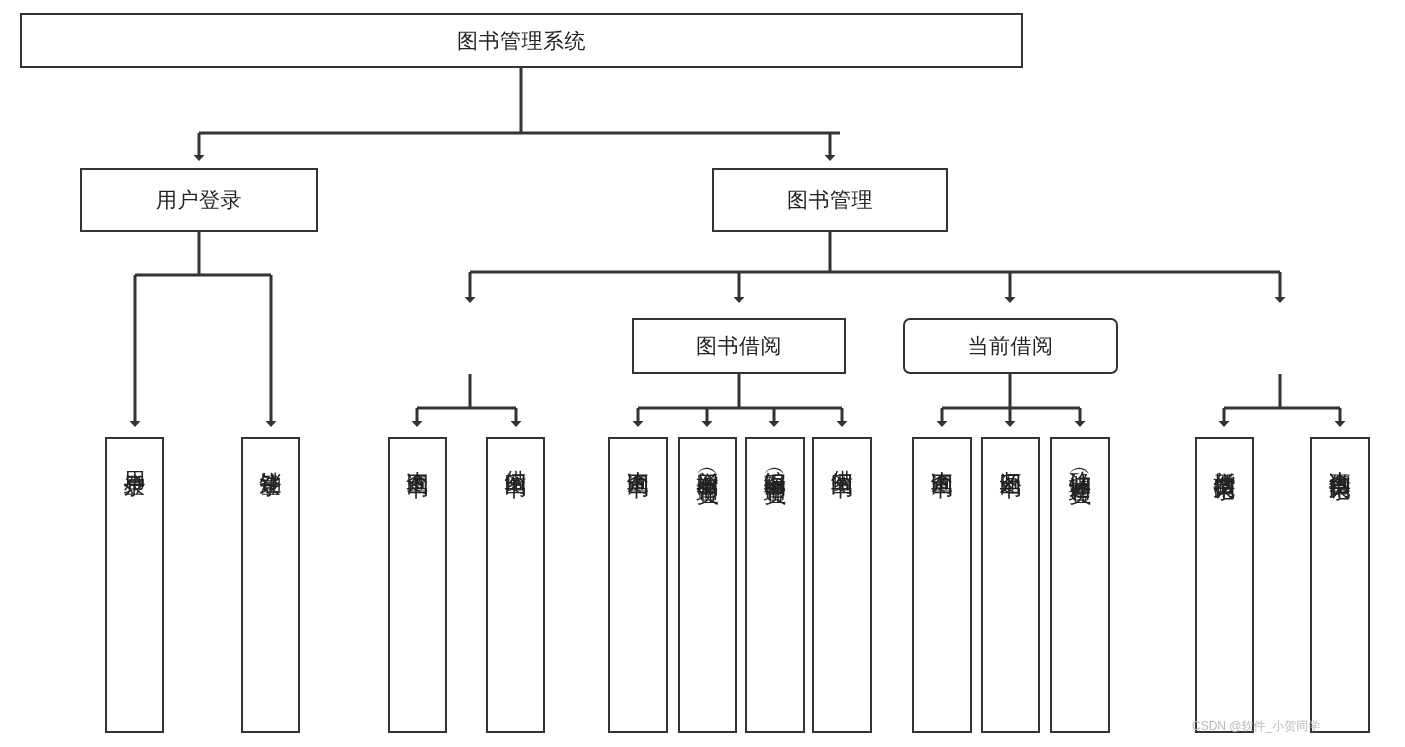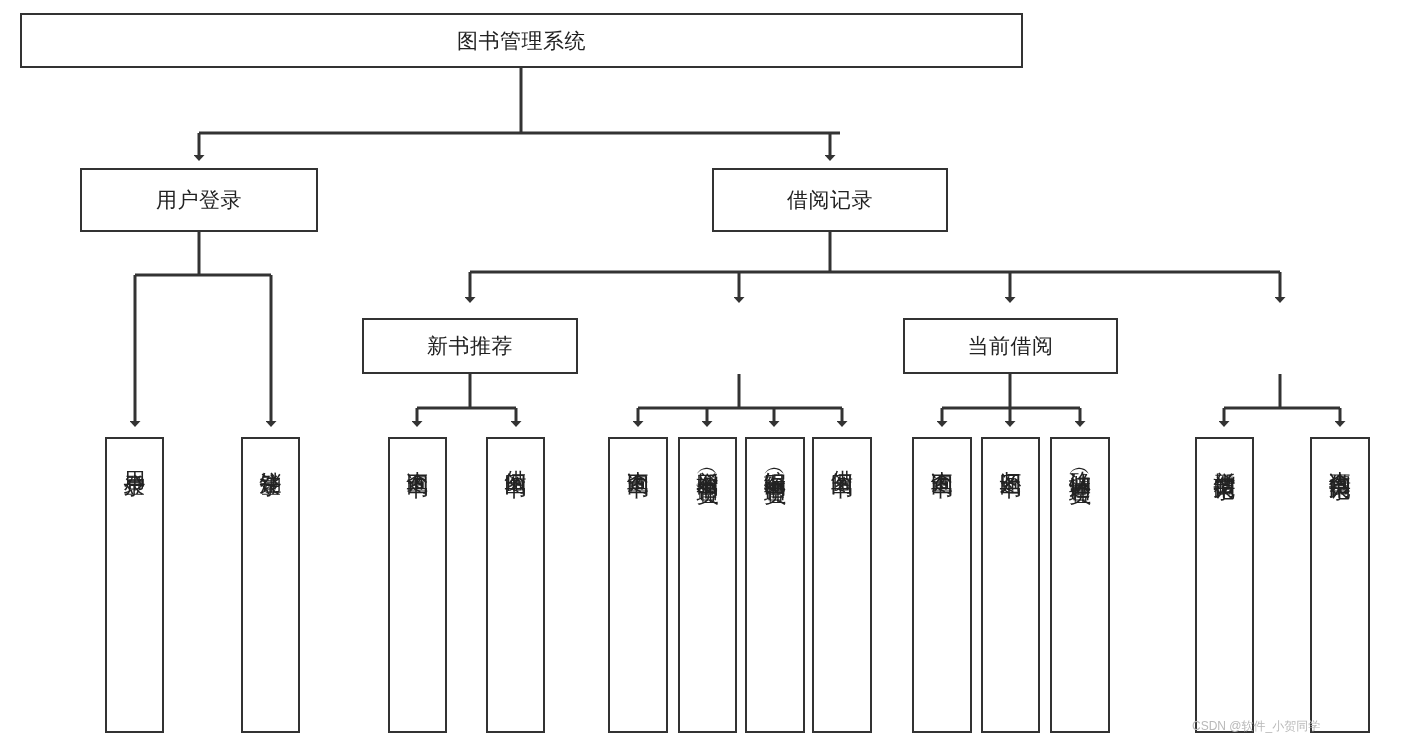--- a/index.html
+++ b/index.html
@@ -125,29 +125,29 @@
 
   <div class="node horiz" style="left:20px; top:13px; width:1003px; height:55px;">
     <span class="label">图书管理系统</span>
   </div>
 
   <div class="node horiz" style="left:80px; top:168px; width:238px; height:64px;">
     <span class="label">用户登录</span>
   </div>
 
   <div class="node horiz" style="left:712px; top:168px; width:236px; height:64px;">
-    <span class="label">借阅记录</span>
-  </div>
-
-  <div class="node horiz" style="left:362px; top:318px; width:216px; height:56px;">
-    <span class="label">新书推荐</span>
-  </div>
-
-
-  <div class="node horiz" style="left:903px; top:318px; width:215px; height:56px;">
+    <span class="label">图书管理</span>
+  </div>
+
+
+  <div class="node horiz" style="left:632px; top:318px; width:214px; height:56px;">
+    <span class="label">图书借阅</span>
+  </div>
+
+  <div class="node horiz" style="left:903px; top:318px; width:215px; height:56px;border-radius:7px;">
     <span class="label">当前借阅</span>
   </div>
 
 
   <div class="node vert" style="left:105px; top:437px; width:59px; height:296px;">
     <span class="label">用户登录</span>
   </div>
 
   <div class="node vert" style="left:241px; top:437px; width:59px; height:296px;">
     <span class="label">注销登录</span>

